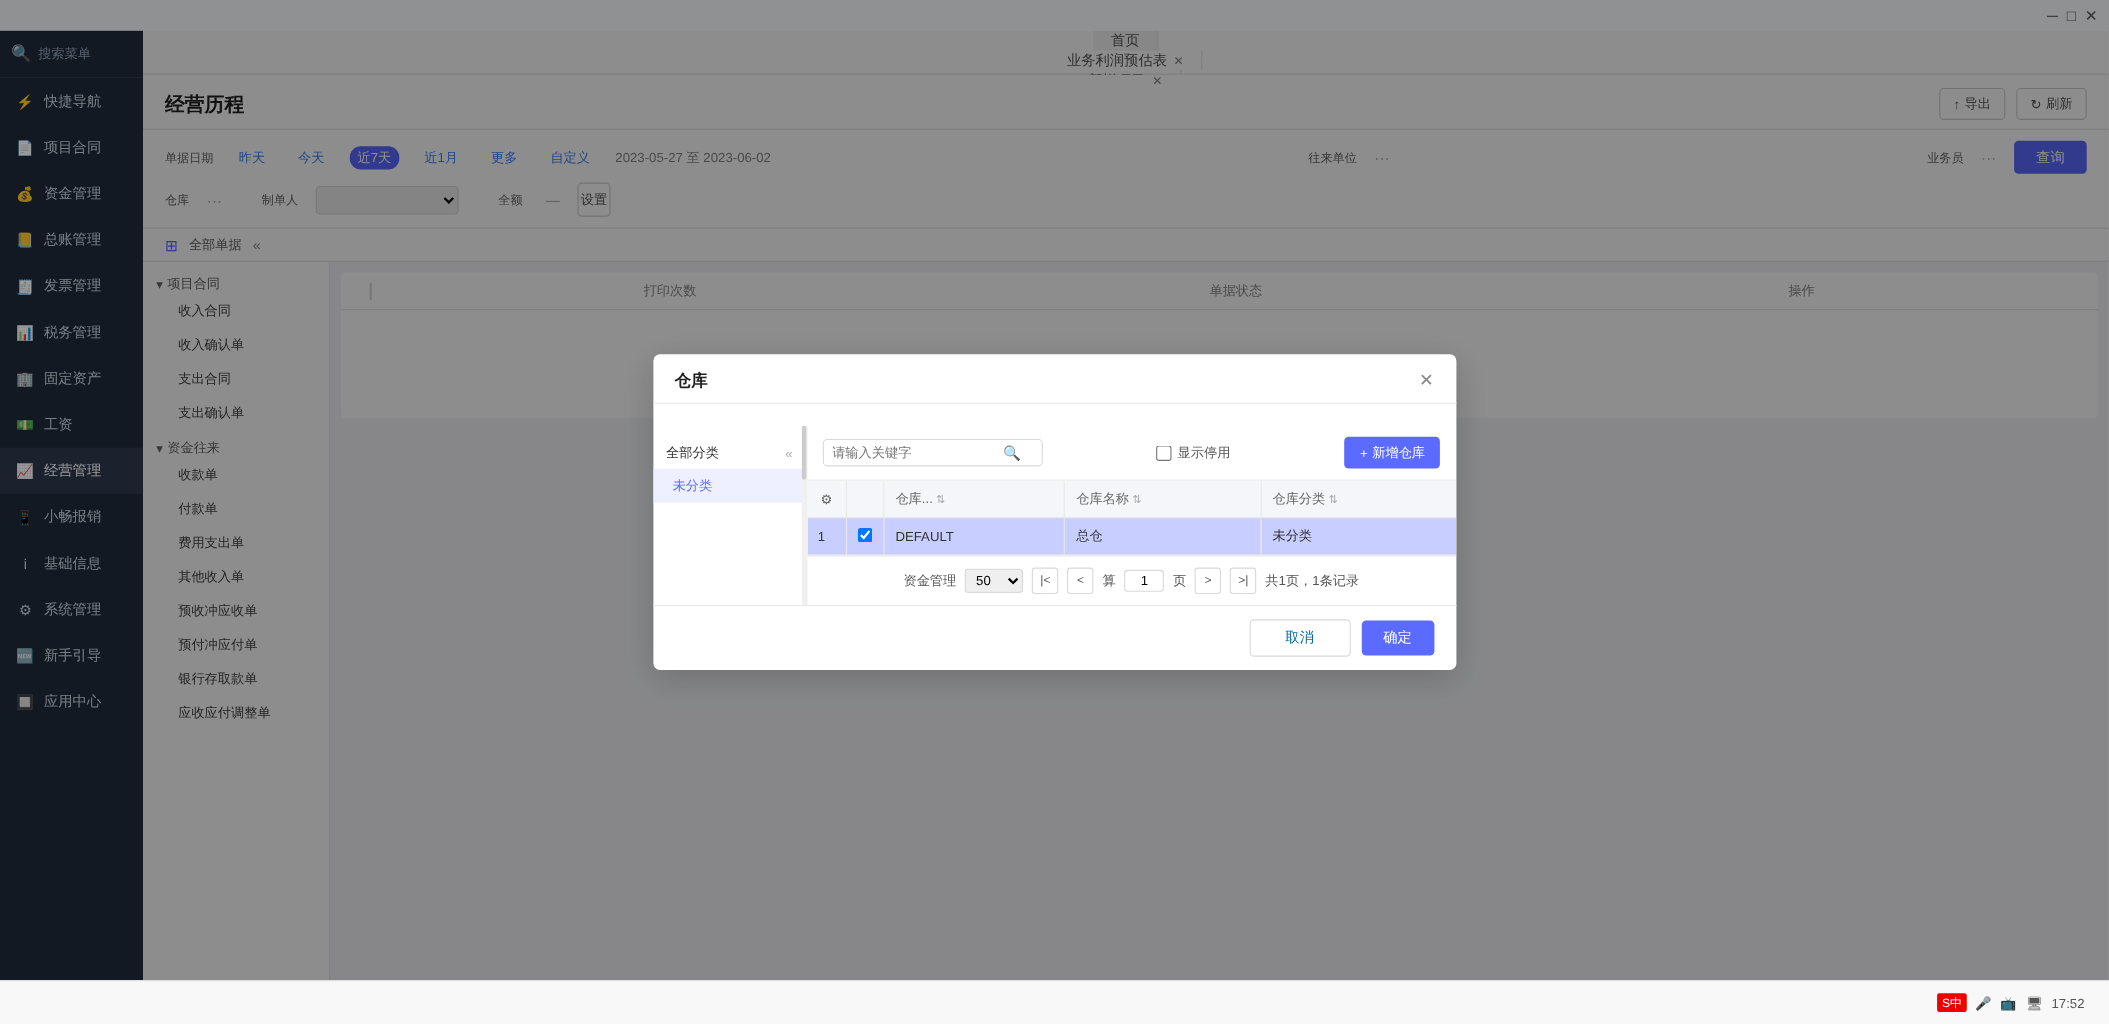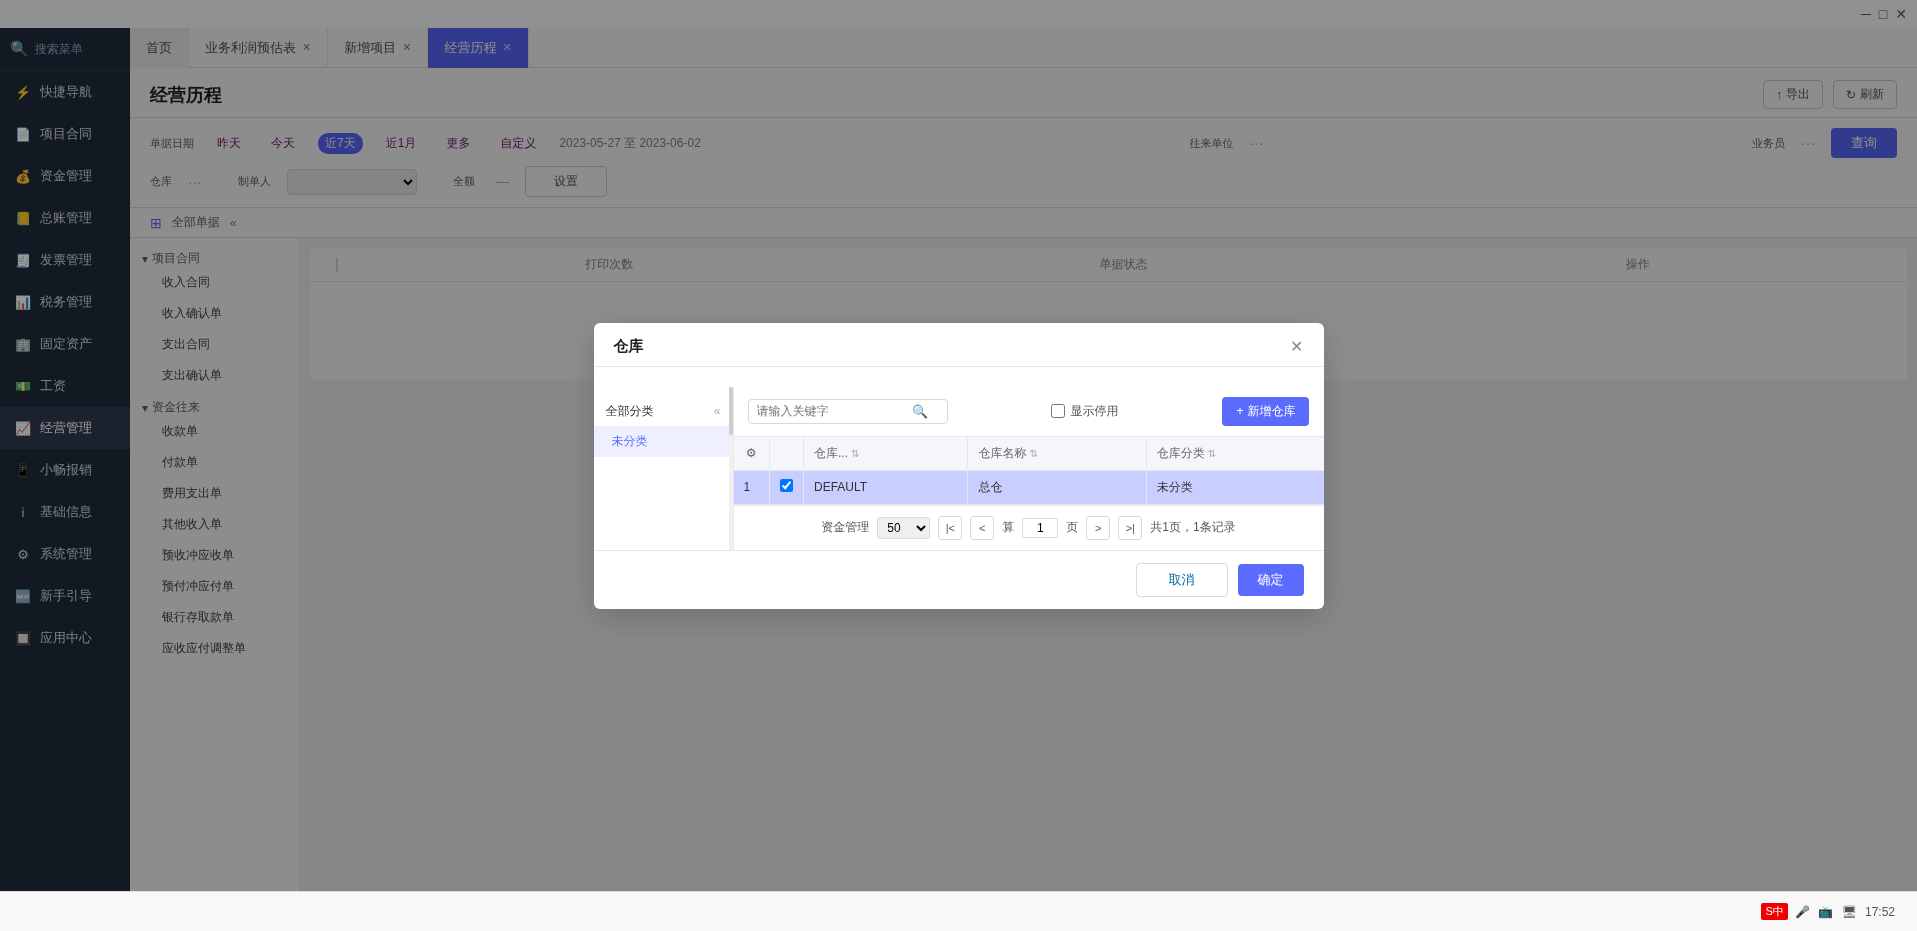--- a/index.html
+++ b/index.html
@@ -14,44 +14,44 @@
     .sidebar-search span { font-size: 12px; color: #8fa0b5; }
     .sidebar-item { display: flex; align-items: center; gap: 8px; padding: 12px 14px; cursor: pointer; font-size: 13px; color: #cdd3de; }
     .sidebar-item.active { background: #2d3a4e; color: #fff; }
     .sidebar-item .icon { width: 18px; height: 18px; display: inline-flex; align-items: center; justify-content: center; }
     .sidebar-bottom { margin-top: auto; padding: 10px; display: flex; align-items: center; gap: 14px; border-top: 1px solid #2d3a4e; }
 
     
     .main-area { flex: 1; display: flex; flex-direction: column; overflow: hidden; }
 
     
-    .tab-bar { display: flex; align-items: center; background: #fff; border-bottom: 1px solid #e0e0e0; padding: 0 0; height: 40px; }
+    .tab-bar { display: flex; align-items: center; background: #fff; border-bottom: 1px solid #e0e0e0; padding: 0 0; height: 40px; flex-direction: column; }
     .tab { display: flex; align-items: center; gap: 6px; padding: 0 16px; height: 40px; cursor: pointer; font-size: 13px; color: #555; border-right: 1px solid #e8e8e8; }
     .tab.active { background: #5b6bff; color: #fff; }
     .tab .tab-close { font-size: 11px; cursor: pointer; opacity: 0.7; }
     .tab.home { background: #f5f5f5; }
 
     
     .page-header { display: flex; align-items: center; justify-content: space-between; padding: 12px 20px 8px; background: #fff; border-bottom: 1px solid #e0e0e0; }
     .page-title { font-size: 18px; font-weight: 600; color: #222; }
     .page-actions { display: flex; gap: 10px; }
     .btn-export, .btn-refresh { background: #fff; border: 1px solid #d0d0d0; padding: 5px 12px; border-radius: 4px; cursor: pointer; font-size: 12px; color: #555; display: flex; align-items: center; gap: 4px; }
 
     
     .filter-area { background: #fff; padding: 10px 20px; border-bottom: 1px solid #e0e0e0; }
     .filter-row { display: flex; align-items: center; gap: 16px; margin-bottom: 8px; flex-wrap: wrap; }
     .filter-label { font-size: 11px; color: #666; white-space: nowrap; }
-    .date-btn { font-size: 12px; padding: 2px 7px; border-radius: 3px; cursor: pointer; background: transparent; border: none; color: #701a75; }
+    .date-btn { font-size: 12px; padding: 2px 7px; border-radius: 3px; cursor: pointer; background: transparent; border: none; color: #3b82f6; }
     .date-btn.active { background: #5b6bff; color: #fff; border-radius: 10px; }
     .filter-date-range { font-size: 12px; color: #888; }
     .filter-dots { color: #aaa; cursor: pointer; font-size: 14px; }
     .filter-dropdown { border: 1px solid #d9d9d9; border-radius: 4px; padding: 4px 8px; font-size: 12px; width: 130px; }
     .filter-row2 { display: flex; align-items: center; gap: 16px; }
     .btn-query { background: #5b6bff; color: #fff; border: none; padding: 6px 20px; border-radius: 4px; cursor: pointer; font-size: 13px; }
-    .btn-settings { background: #fff; border: 1px solid #d0d0d0; color: #555; padding: 6px 28px; border-radius: 4px; cursor: pointer; font-size: 12px; }
+    .btn-settings { background: #fff; border: 1px solid #d0d0d0; color: #555; padding: 6px 2px; border-radius: 4px; cursor: pointer; font-size: 12px; }
 
     
     .sub-nav { background: #fff; display: flex; align-items: center; padding: 6px 20px; border-bottom: 1px solid #e0e0e0; gap: 10px; }
     .sub-nav-label { font-size: 12px; color: #666; display: flex; align-items: center; gap: 4px; }
     .sub-nav-collapse { cursor: pointer; color: #888; }
 
     
     .content-area { display: flex; flex: 1; overflow: hidden; }
     .left-nav { width: 170px; background: #fff; border-right: 1px solid #e8e8e8; overflow-y: auto; flex-shrink: 0; padding: 6px 0; }
     .left-nav-section { padding: 6px 12px 2px; }

